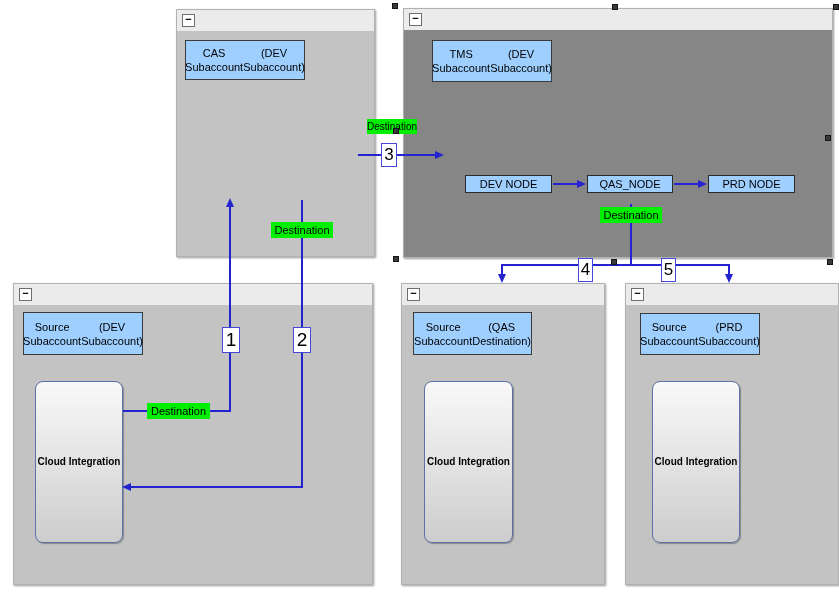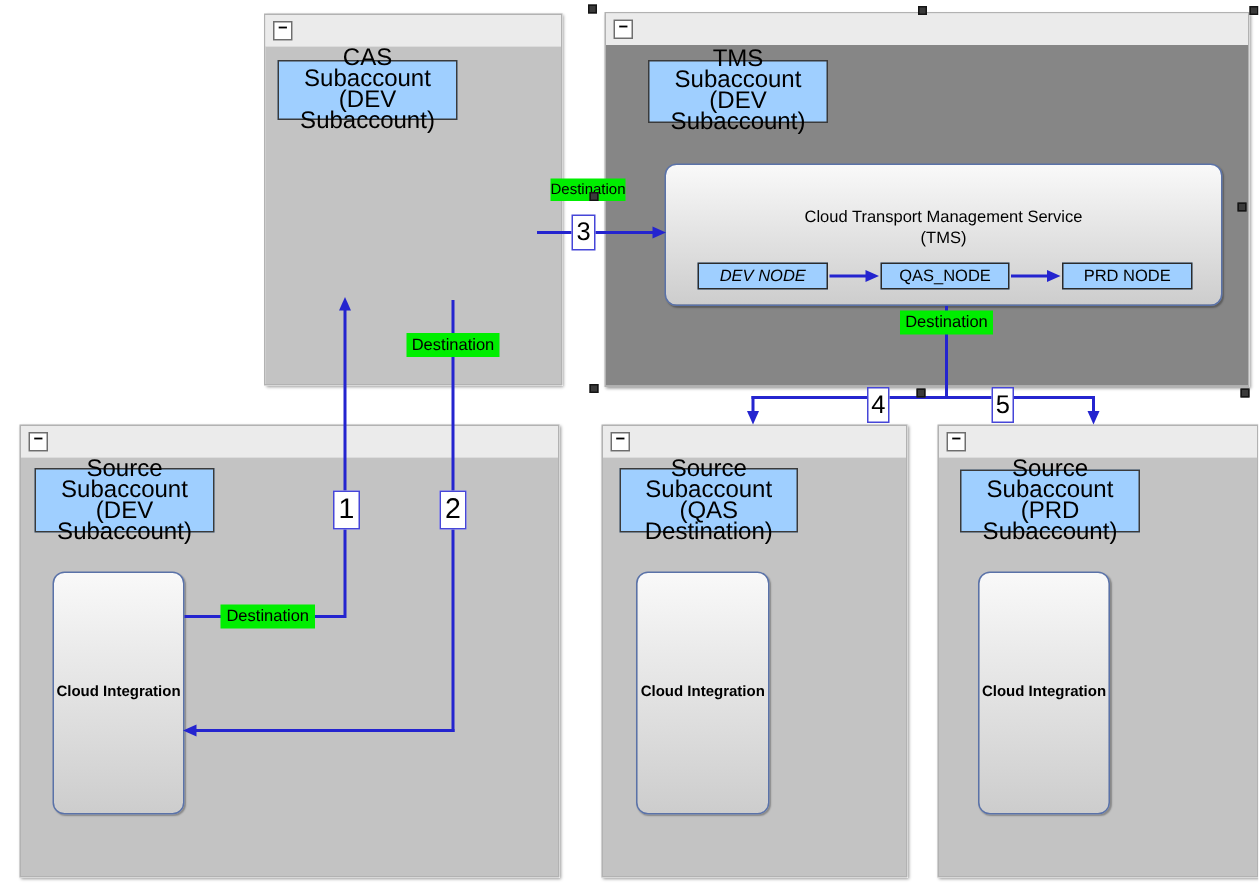--- a/index.html
+++ b/index.html
@@ -10,22 +10,22 @@
   .grp{position:absolute;border:1px solid #b2b2b2;box-shadow:1px 1px 2px rgba(0,0,0,.4);box-sizing:border-box;}
   .grp-header{position:absolute;left:0;top:0;right:0;height:21px;background:#ebebeb;}
   .grp-body{position:absolute;left:0;right:0;top:21px;bottom:0;background:#c3c3c3;}
   .grp-body.dark{background:#868686;}
   .collapse-btn{position:absolute;left:5px;top:4px;width:13px;height:13px;background:#ffffff;
                 border:1px solid #6e6e6e;box-sizing:border-box;font-size:11px;font-weight:bold;
                 line-height:9px;text-align:center;cursor:pointer;}
 
   
   .blab{position:absolute;background:#9fcfff;border:1px solid #3a3a3a;box-sizing:border-box;
-        display:flex;flex-direction:column;align-items:center;justify-content:center;
-        font-size:16px;line-height:14px;text-align:center;z-index:3;}
+        display:flex;align-items:center;justify-content:center;
+        font-size:11px;line-height:14px;text-align:center;z-index:3;}
 
   
   .gbox{position:absolute;border:1px solid #5a72a8;border-radius:8px;box-sizing:border-box;
         background:linear-gradient(#f9f9f9,#cdcdcd);box-shadow:1px 1px 1px rgba(0,0,0,.3);
         display:flex;flex-direction:column;align-items:center;justify-content:center;
         font-size:11px;line-height:14px;text-align:center;z-index:2;}
   .gbox.small-text{font-size:10px;font-weight:bold;}
   .tms-title{position:absolute;left:0;right:0;top:28px;text-align:center;font-size:11px;line-height:14px;}
 
   
@@ -105,28 +105,22 @@
   <div class="blab" style="left:413px;top:312px;width:119px;height:43px;">
     <span>Source Subaccount</span>
     <span>(QAS Destination)</span>
   </div>
   <div class="blab" style="left:640px;top:313px;width:120px;height:42px;">
     <span>Source Subaccount</span>
     <span>(PRD Subaccount)</span>
   </div>
 
 
-  <div class="gbox" style="left:443px;top:109px;width:372px;height:95px;">
-    <div class="tms-title">
-      <div>Cloud Transport Management Service</div>
-      <div>(TMS)</div>
-    </div>
-  </div>
 
-  <div class="node" style="left:465px;top:175px;width:87px;height:18px;font-style:italic;">
+  <div class="node" style="left:465px;top:175px;width:87px;height:18px;">
     <span>DEV NODE</span>
   </div>
   <div class="node" style="left:587px;top:175px;width:86px;height:18px;">
     <span>QAS_NODE</span>
   </div>
   <div class="node" style="left:708px;top:175px;width:87px;height:18px;">
     <span>PRD NODE</span>
   </div>
 
   <div class="gbox small-text" style="left:35px;top:381px;width:88px;height:162px;">

